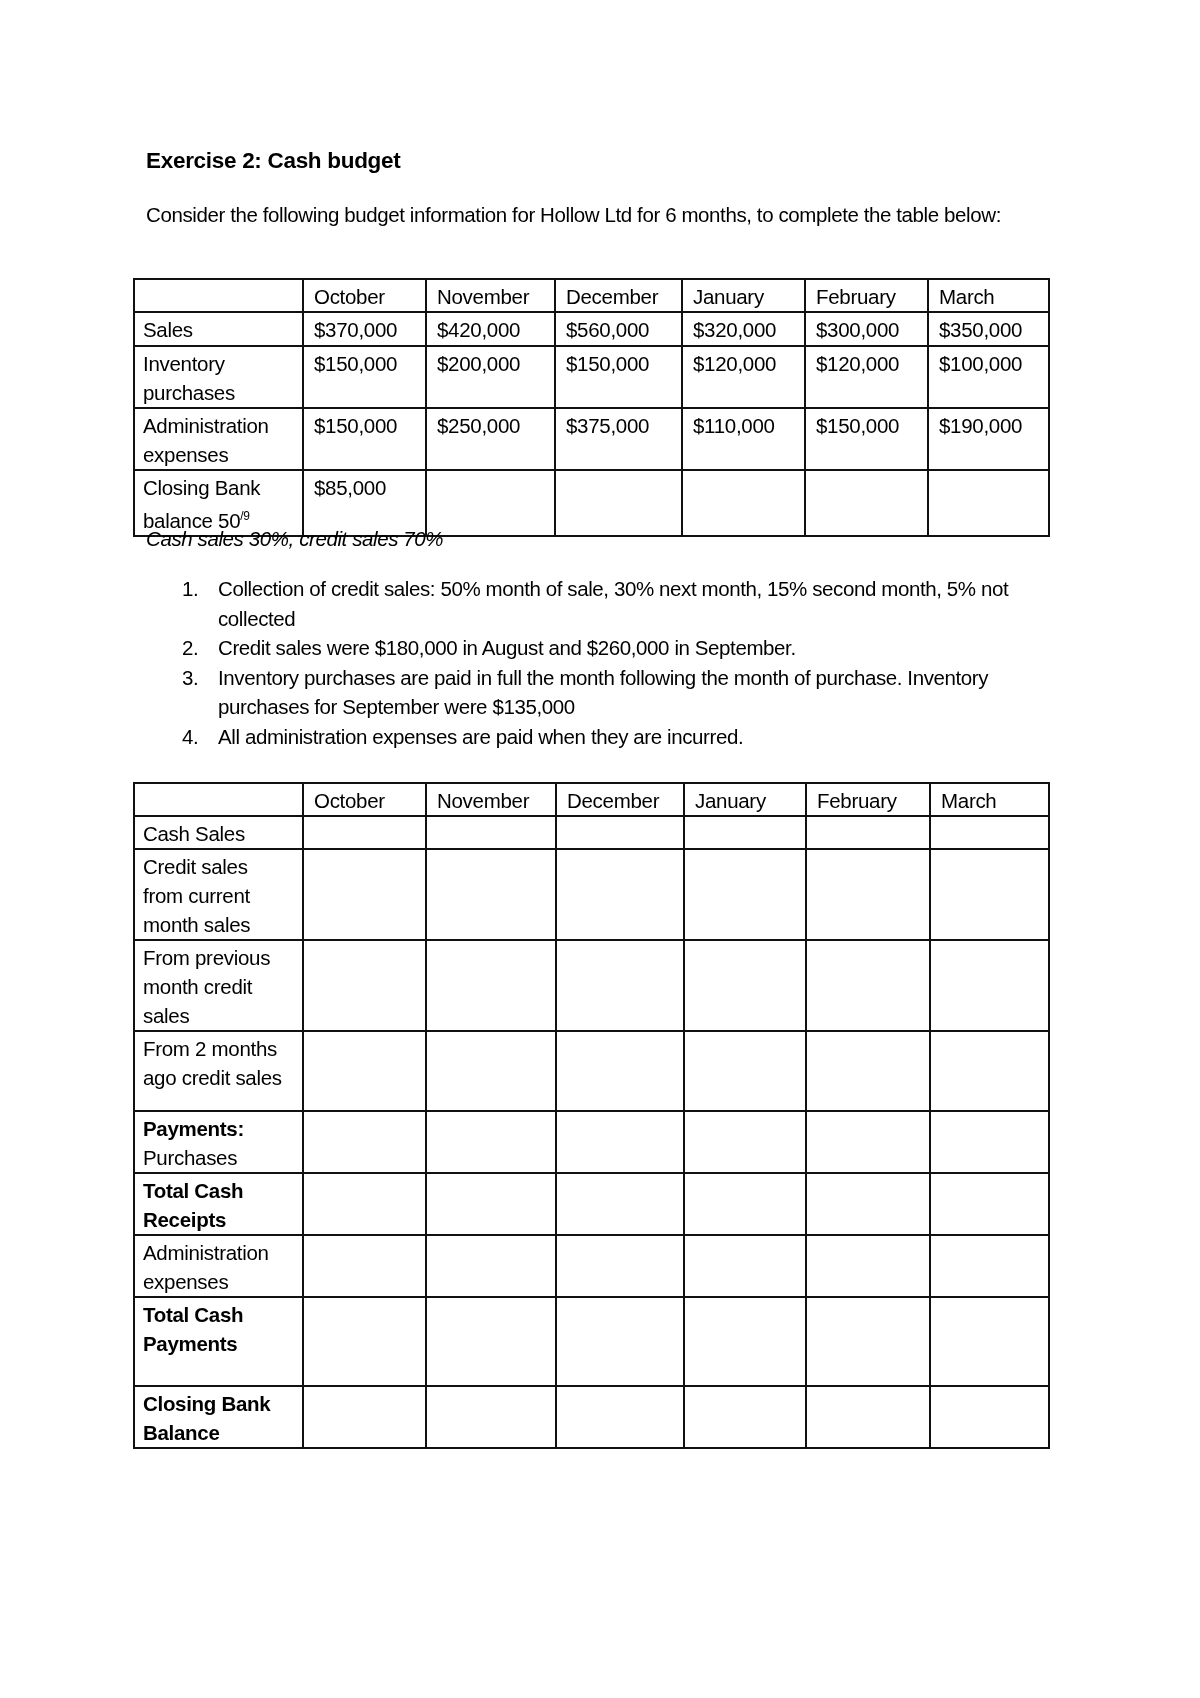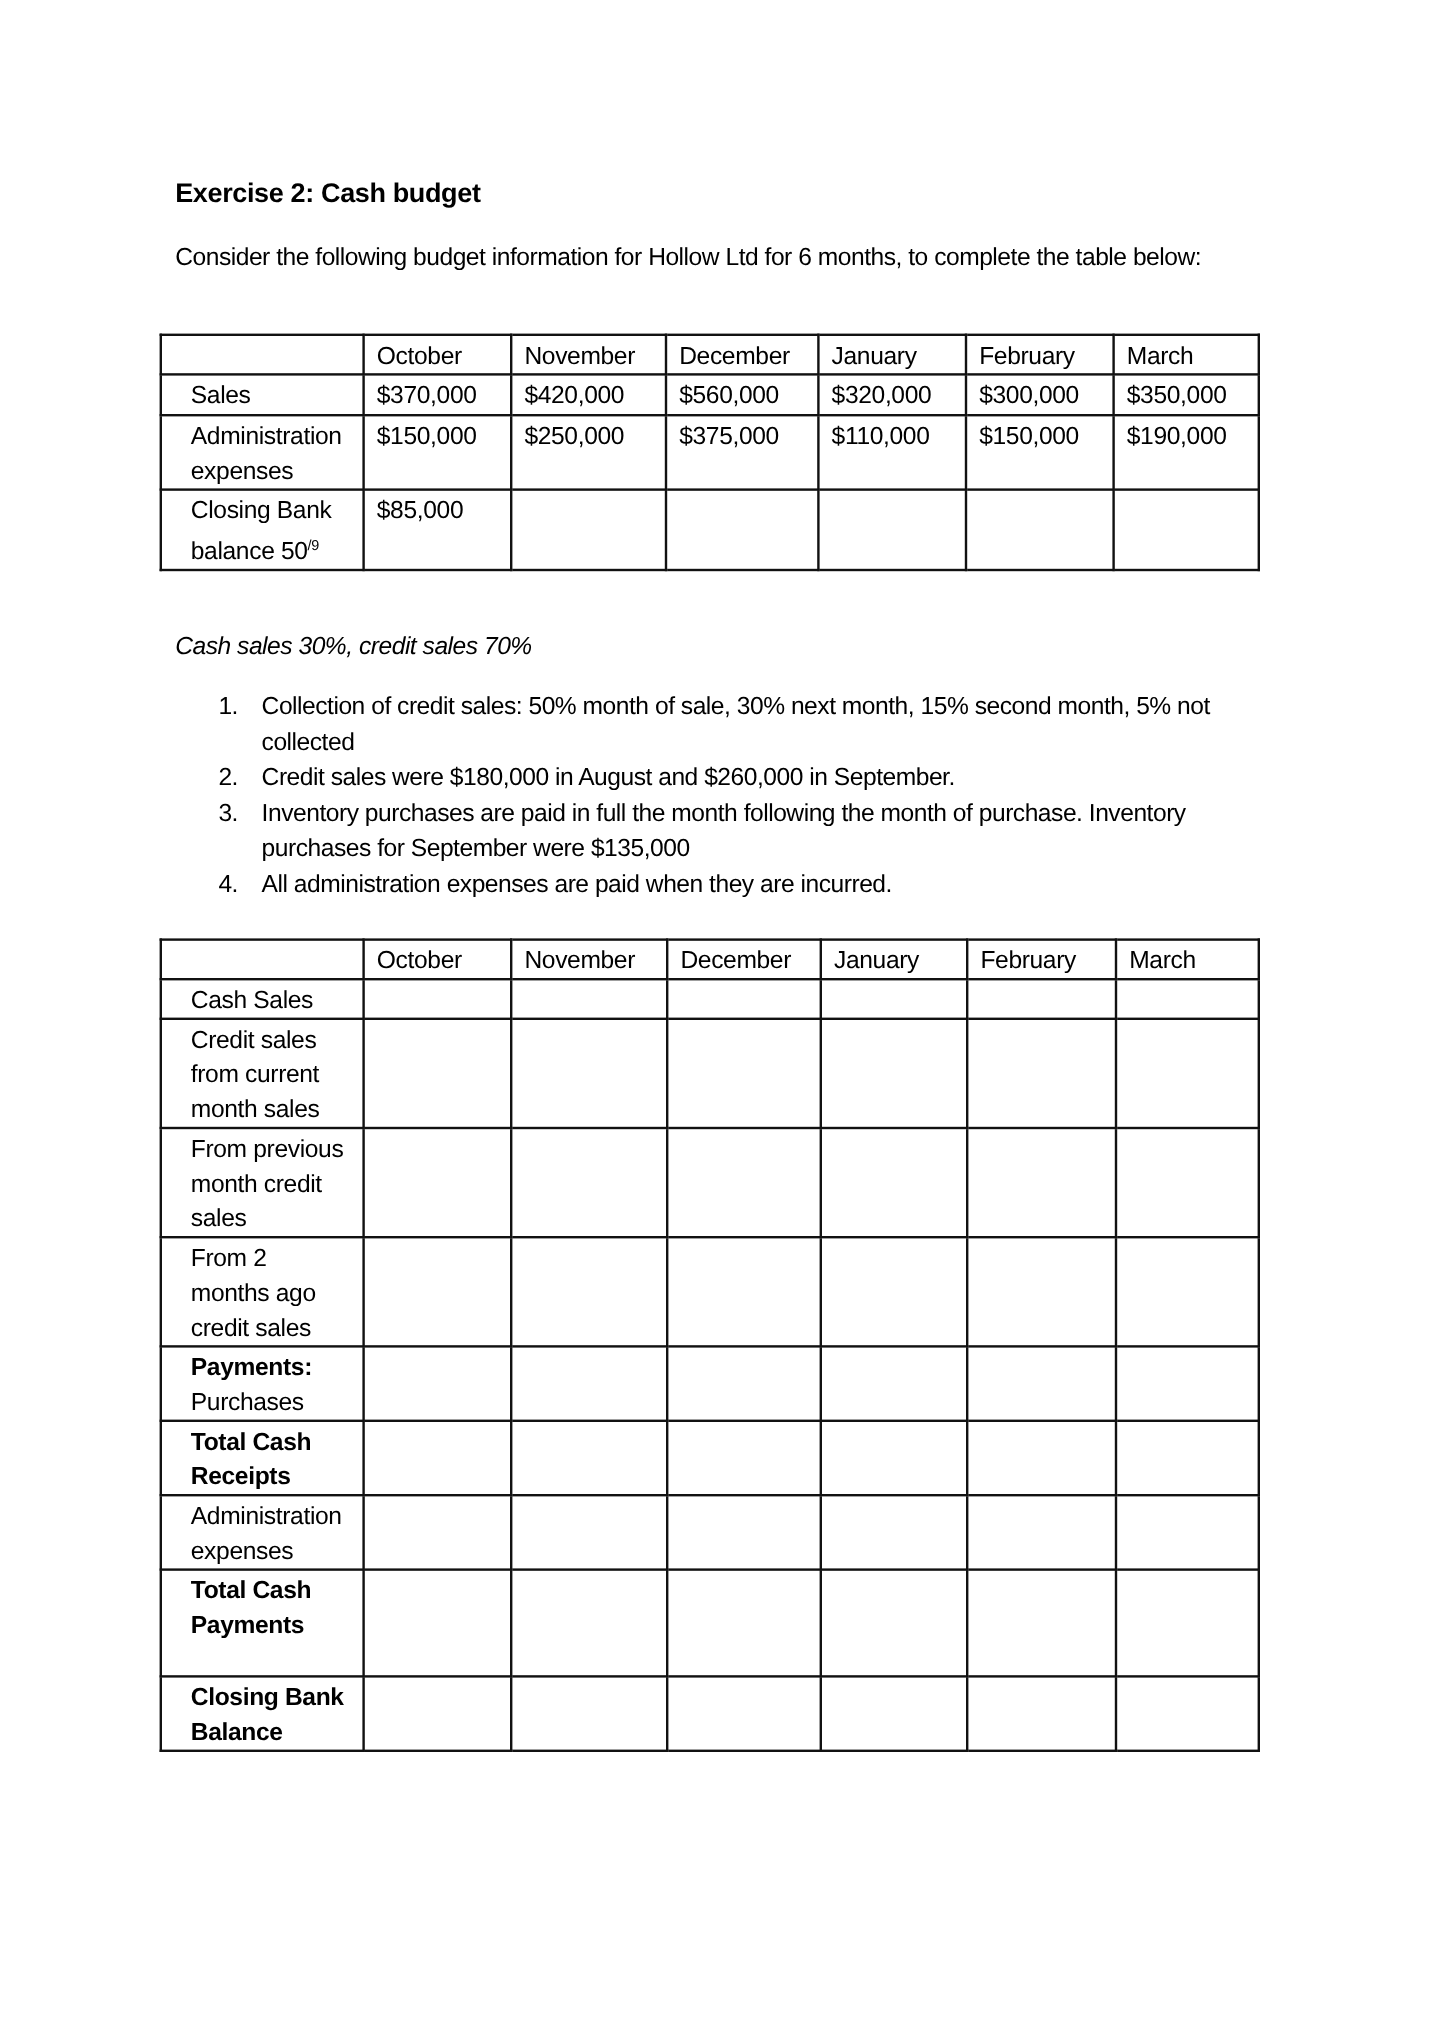--- a/index.html
+++ b/index.html
@@ -4,21 +4,21 @@
 <style>
   html, body { margin: 0; padding: 0; background: #ffffff; }
   body { width: 1200px; height: 1698px; position: relative; overflow: hidden;
          font-family: "Liberation Sans", "DejaVu Sans", sans-serif; color: #000; }
   .page { position: absolute; left: 0; top: 0; width: 1200px; height: 1698px; }
   .title { position: absolute; left: 146px; top: 148px; font-size: 22.5px; font-weight: bold; letter-spacing: -0.3px; }
   .intro { position: absolute; left: 146px; top: 199px; width: 900px; font-size: 20.5px; line-height: 31px; letter-spacing: -0.4px; }
   table.grid { position: absolute; border-collapse: collapse; table-layout: fixed; }
   table.grid td { border: 2.5px solid #111; vertical-align: top; padding: 2px 10px 0 10px;
                   font-size: 20.5px; line-height: 29px; letter-spacing: -0.3px; white-space: normal; }
-  table.grid td.label { padding-left: 24px; }
+  table.grid td.label { padding-left: 8px; }
   #t1 { left: 133px; top: 278px; width: 915px; }
   #t2 { left: 133px; top: 782px; width: 915px; }
   .b { font-weight: bold; }
   .note { position: absolute; left: 146px; top: 527px; font-size: 20.5px; letter-spacing: -0.4px; font-style: italic; }
   ol.list { position: absolute; left: 146px; top: 574px; margin: 0; padding: 0; list-style: none; width: 900px; }
   ol.list li { position: relative; padding-left: 72px; font-size: 20.5px; line-height: 29.5px; letter-spacing: -0.4px; }
   ol.list li .num { position: absolute; left: 36px; top: 0; }
   sup { font-size: 12px; vertical-align: 8px; }
 </style>
 </head>
@@ -49,20 +49,29 @@
       <td>March</td>
     </tr>
     <tr style="height:34px">
       <td class="label">Sales</td>
       <td>$370,000</td>
       <td>$420,000</td>
       <td>$560,000</td>
       <td>$320,000</td>
       <td>$300,000</td>
       <td>$350,000</td>
+    </tr>
+    <tr style="height:61px">
+      <td class="label">Inventory purchases</td>
+      <td>$150,000</td>
+      <td>$200,000</td>
+      <td>$150,000</td>
+      <td>$120,000</td>
+      <td>$120,000</td>
+      <td>$100,000</td>
     </tr>
     <tr style="height:60px">
       <td class="label">Administration expenses</td>
       <td>$150,000</td>
       <td>$250,000</td>
       <td>$375,000</td>
       <td>$110,000</td>
       <td>$150,000</td>
       <td>$190,000</td>
     </tr>

